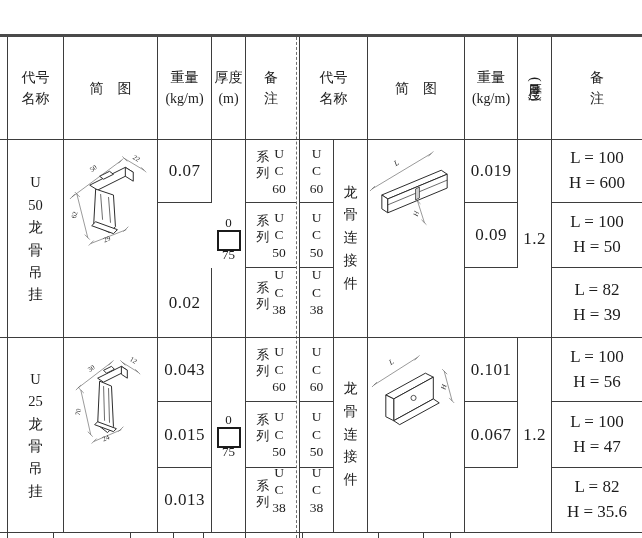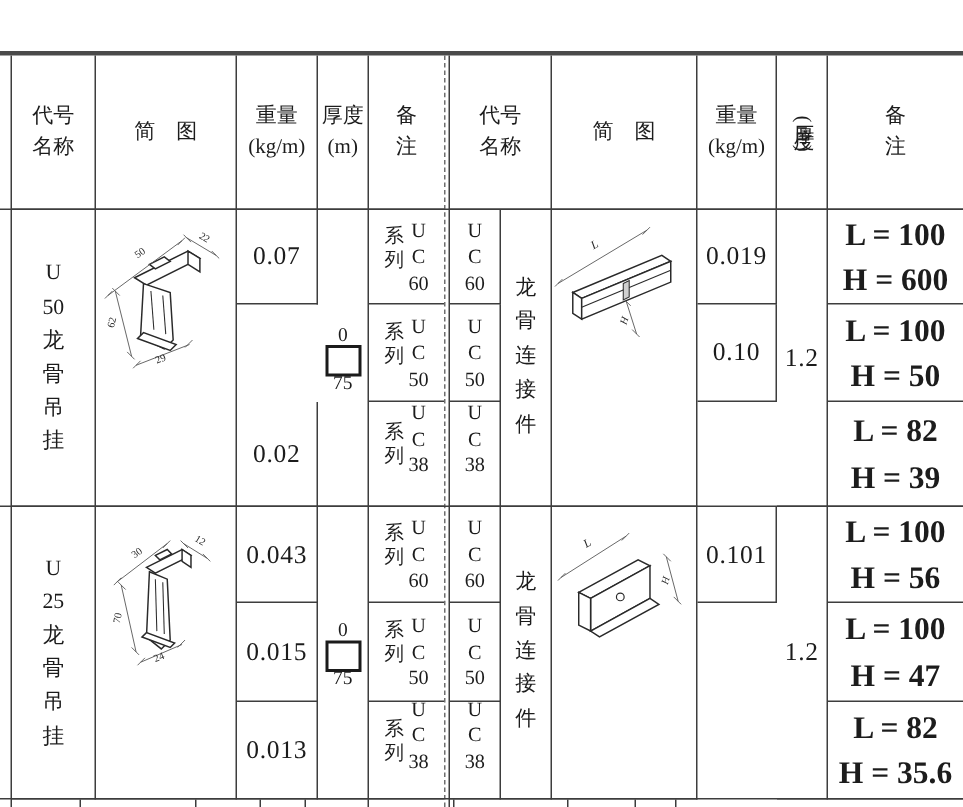--- a/index.html
+++ b/index.html
@@ -15,21 +15,21 @@
         display:flex;align-items:center;justify-content:center;text-align:center;
         overflow:visible;box-sizing:border-box;}
   .pre{white-space:pre-line;}
   .nrb{border-right:none;}
   .leftedge{grid-column:1;grid-row:1/9;border-right:1px solid #3d3d3d;border-bottom:none;}
   .spacer{grid-column:7;grid-row:1/9;border-left:1px dashed #6e6e6e;
           border-right:1px solid #3d3d3d;border-bottom:none;}
   .hdr{font-size:14px;line-height:1.5;}
   .vhdr{writing-mode:vertical-rl;text-orientation:mixed;font-size:14px;letter-spacing:2px;}
   .num{font-size:17px;letter-spacing:.5px;}
-  .noteR{font-size:21px;line-height:1.45;font-weight:bold;}
+  .noteR{font-size:17px;line-height:1.45;}
   .bigname{font-size:14.5px;line-height:1.55;}
   .vname{font-size:14px;line-height:1.62;}
   .codes{font-size:13.5px;line-height:1.3;}
   .shiftup{transform:translateY(-10px);}
   .serieswrap{display:flex;align-items:flex-start;justify-content:center;gap:3px;}
   .series{font-size:13px;line-height:1.25;margin-top:4px;}
   .diag{align-items:flex-start;padding-top:3px;}
   .tsym{display:flex;flex-direction:column;align-items:center;font-size:13px;line-height:1;}
   .tsym .box{width:20px;height:17px;border:2px solid #1b1b1b;margin-top:1px;}
   .tsym .b75{margin-top:-3px;}
@@ -186,21 +186,21 @@
             <path d="M2,48 l5,-5 M61,13 l5,-5"></path>
           <line x1="50" y1="58" x2="57" y2="80"></line>
             <path d="M48,56 l5,5 M54,77 l5,5"></path>
         </g>
         <text font-size="8" font-style="italic" transform="translate(28,23) rotate(-30)">L</text>
         <text font-size="7" font-style="italic" transform="translate(50,74) rotate(-72)">H</text>
       </svg>
     </div>
 
     <div class="cell num co11 r2">0.019</div>
-    <div class="cell num co11 r3">0.10</div>
+    <div class="cell num co11 r3">0.09</div>
 
     <div class="cell num co12 g1">1.2</div>
 
     <div class="cell noteR pre co13 r2 nrb">L = 100
 H = 600</div>
     <div class="cell noteR pre co13 r3 nrb">L = 100
 H = 50</div>
     <div class="cell noteR pre co13 r4 nrb">L = 82
 H = 39</div>
 
@@ -317,20 +317,21 @@
             <path d="M4,46 l5,-5 M47,19 l5,-5"></path>
           <line x1="77" y1="30" x2="85" y2="60"></line>
             <path d="M75,28 l5,5 M82,57 l5,5"></path>
         </g>
         <text font-size="8" font-style="italic" transform="translate(23,24) rotate(-31)">L</text>
         <text font-size="7" font-style="italic" transform="translate(78,49) rotate(-74)">H</text>
       </svg>
     </div>
 
     <div class="cell num co11 r5">0.101</div>
+    <div class="cell num co11 r6">0.067</div>
 
     <div class="cell num co12 g2">1.2</div>
 
     <div class="cell noteR pre co13 r5 nrb">L = 100
 H = 56</div>
     <div class="cell noteR pre co13 r6 nrb">L = 100
 H = 47</div>
     <div class="cell noteR pre co13 r7 nrb">L = 82
 H = 35.6</div>
 

